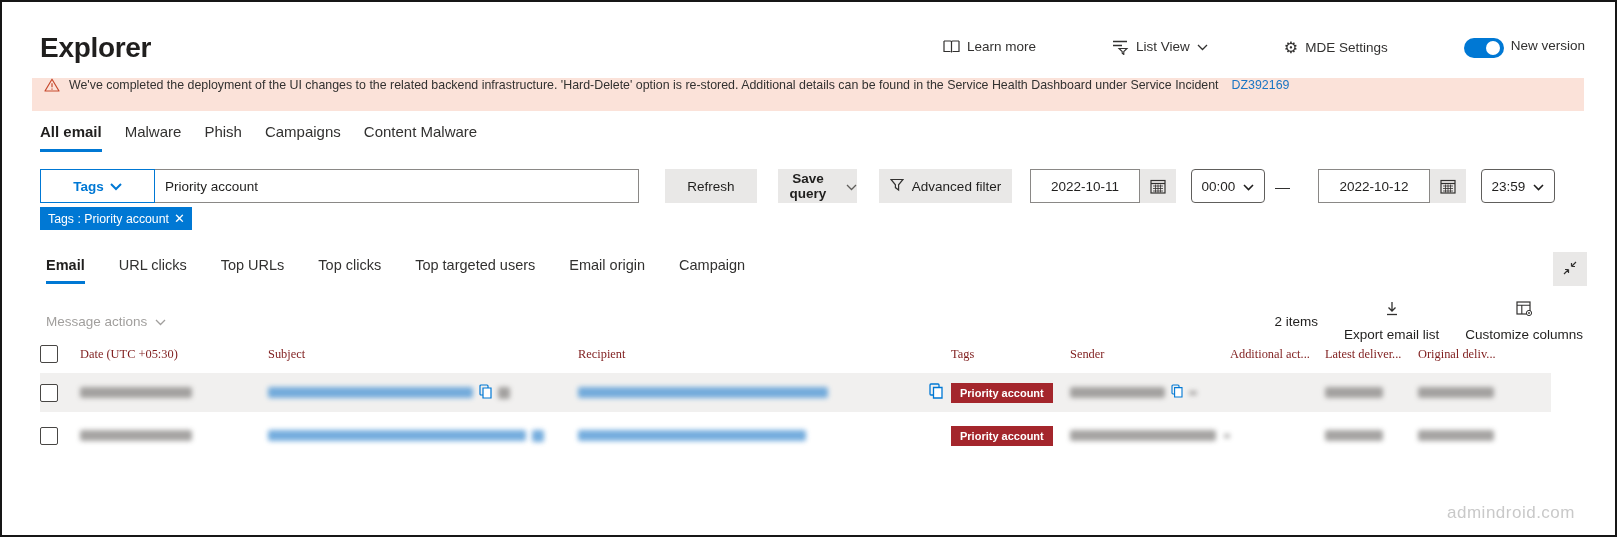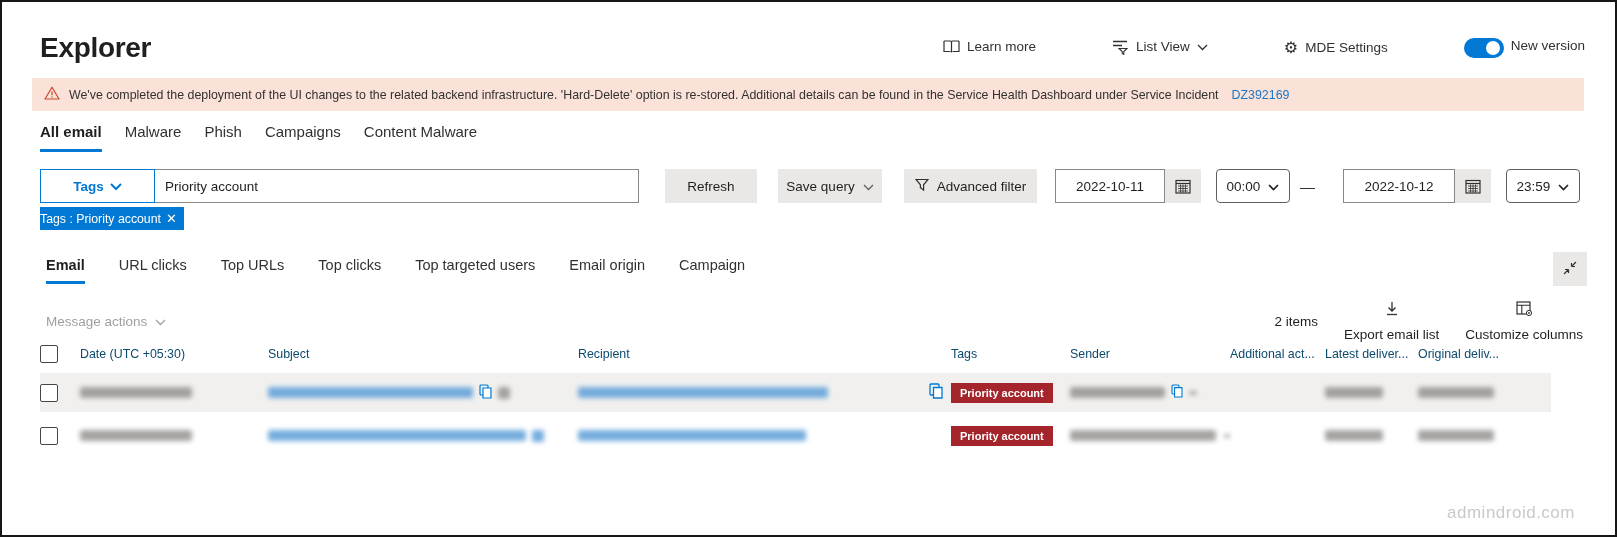--- a/index.html
+++ b/index.html
@@ -14,64 +14,64 @@
   .hdr h1 { font-size:28px; font-weight:700; color:#201f1e; letter-spacing:-0.3px; }
   .hdr-actions { display:flex; align-items:center; gap:28px; font-size:13.5px; color:#323130; }
   .hact { display:flex; align-items:flex-start; gap:7px; cursor:pointer; white-space:nowrap;margin-left:48px; }
   .hact svg { flex:0 0 auto; }
   .gear { font-size:16px; line-height:1; color:#323130; }
   .toggle { width:40px; height:20px; border-radius:10px; background:#0078d4; position:relative; }
   .toggle .knob { position:absolute; top:3px; right:4px; width:14px; height:14px; border-radius:50%; background:#fff; }
   .chev { display:inline-block; }
   
   .banner { position:absolute; top:76px; left:30px; right:31px; height:33px; background:#fbe2d9;
-            display:flex; align-items:center; padding:0 12px; font-size:12.4px; color:#323130; gap:9px; }
+            display:flex; align-items:flex-start; padding:0 12px; font-size:12.4px; color:#323130; gap:9px; }
   .banner a { color:#1a75c4; text-decoration:none; margin-left:4px; cursor:pointer; }
   
   .main-tabs { position:absolute; top:121px; left:38px; display:flex; gap:23px; font-size:15px; color:#323130; }
   .mtab { padding-bottom:9px; border-bottom:3px solid transparent; cursor:pointer; }
   .mtab.active { font-weight:700; color:#201f1e; border-bottom-color:#0078d4; }
   
   .filter-row { position:absolute; top:167px; left:38px; display:flex; align-items:center; height:34px; }
   .tags-btn { width:115px; height:34px; border:1px solid #0078d4; background:#fff; color:#0078d4;
               font-size:13.5px; font-weight:700; display:flex; align-items:center; justify-content:center; gap:6px; cursor:pointer; }
   .search-input { width:484px; height:34px; border:1px solid #8a8886; border-left:none; padding:0 10px;
                   font-size:13.5px; font-family:"Liberation Sans",sans-serif; color:#201f1e; outline:none; }
   .gbtn { height:34px; background:#e9e8e7; border:none; color:#201f1e; font-size:13.5px;
           display:flex; align-items:center; justify-content:center; gap:8px; cursor:pointer; font-family:"Liberation Sans",sans-serif; }
   .btn-refresh { width:92px; margin-left:26px; }
-  .btn-save { width:104px; margin-left:21px; }
+  .btn-save { width:79px; margin-left:21px;font-weight:bold; }
   .btn-adv { width:133px; margin-left:22px; }
   .date-box { margin-left:18px; display:flex; align-items:stretch; height:34px; }
   .date-input { width:110px; height:34px; border:1px solid #8a8886; background:#fff; font-size:13.5px;
                 text-align:center; font-family:"Liberation Sans",sans-serif; color:#201f1e; outline:none; }
   .cal-btn { width:36px; background:#e9e8e7; border:none; display:flex; align-items:center; justify-content:center; cursor:pointer; }
   .time-select { margin-left:15px; width:74px; height:34px; border:1px solid #605e5c; border-radius:4px; background:#fff;
                  display:flex; align-items:center; justify-content:center; gap:8px; font-size:13.5px; color:#201f1e; cursor:pointer; }
   .dash { margin:0 10px; color:#323130; font-size:15px; }
   
   .chip { position:absolute; top:205px; left:38px; height:23px; background:#0078d4; color:#fff;
-          display:flex; align-items:center; font-size:12.3px; padding:0 4px 0 0; cursor:default; }
+          display:flex; align-items:center; font-size:12.3px; padding:0 4px 0 8px; cursor:default; }
   .chip .x { margin-left:2px; font-size:13px; cursor:pointer; padding:0 3px; }
   
   .sub-tabs { position:absolute; top:255px; left:44px; display:flex; gap:34px; font-size:14.5px; color:#323130; }
   .stab { padding-bottom:8px; border-bottom:3px solid transparent; cursor:pointer; }
   .stab.active { font-weight:700; color:#201f1e; border-bottom-color:#0078d4; }
   .collapse-btn { position:absolute; top:250px; right:28px; width:34px; height:34px; background:#e9e8e7;
                   border:none; display:flex; align-items:center; justify-content:center; cursor:pointer; }
   
   .tool-row { position:absolute; top:299px; left:44px; right:32px; display:flex; justify-content:space-between; align-items:center; }
   .msg-actions { color:#a19f9d; font-size:13.5px; display:flex; align-items:center; gap:8px; cursor:default; }
   .tool-right { display:flex; align-items:center; gap:26px; font-size:13.5px; color:#201f1e; }
   .items-count { font-weight:400; }
   .tool-link { display:flex; align-items:center; gap:8px; cursor:pointer;flex-direction:column; }
   
   .tbl { position:absolute; top:337px; left:38px; width:1511px; font-size:12.4px; }
   .trow { display:flex; align-items:center; }
-  .thead { height:30px; color:#0c4a6e; }
+  .thead { height:30px; color:#7f1d1d;font-family:Liberation Serif, serif; }
   .c { flex:0 0 auto; display:flex; align-items:center; }
   .c-check{width:40px}.c-date{width:188px}.c-subj{width:310px}.c-recip{width:373px}
   .c-tags{width:119px}.c-sender{width:160px}.c-add{width:95px}.c-latest{width:93px}.c-orig{width:95px}
   .cb { width:18px; height:18px; border:1px solid #484644; border-radius:2px; background:#fff; cursor:pointer; }
   .drow { height:39px; margin-top:4px; }
   .drow.alt { background:#f1f0ef; }
   
   .red { display:inline-block; height:11px; border-radius:2px; filter:blur(2.5px); }
   .red.gray { background:#8f8d8b; opacity:.8; }
   .red.blue { background:#5d9fd8; opacity:.85; }

